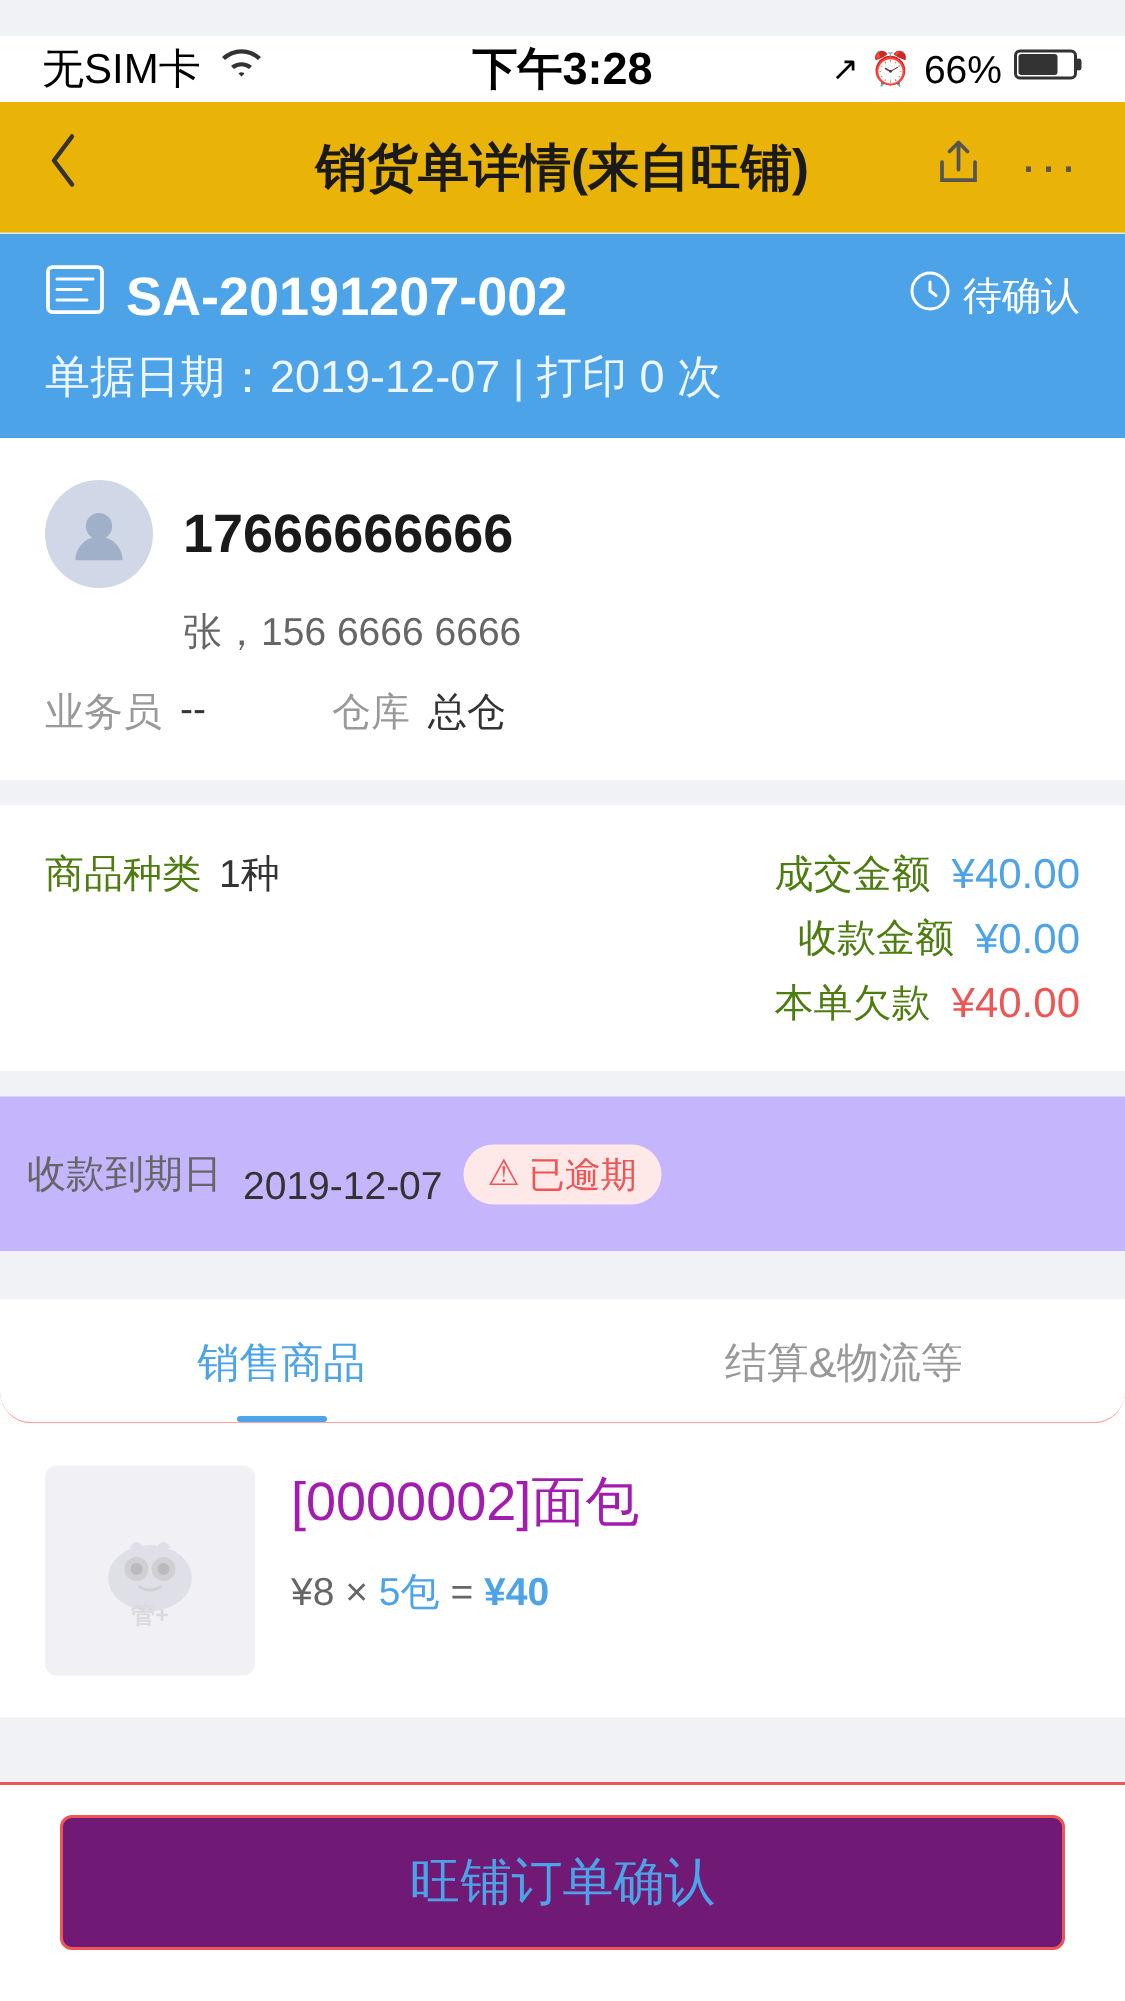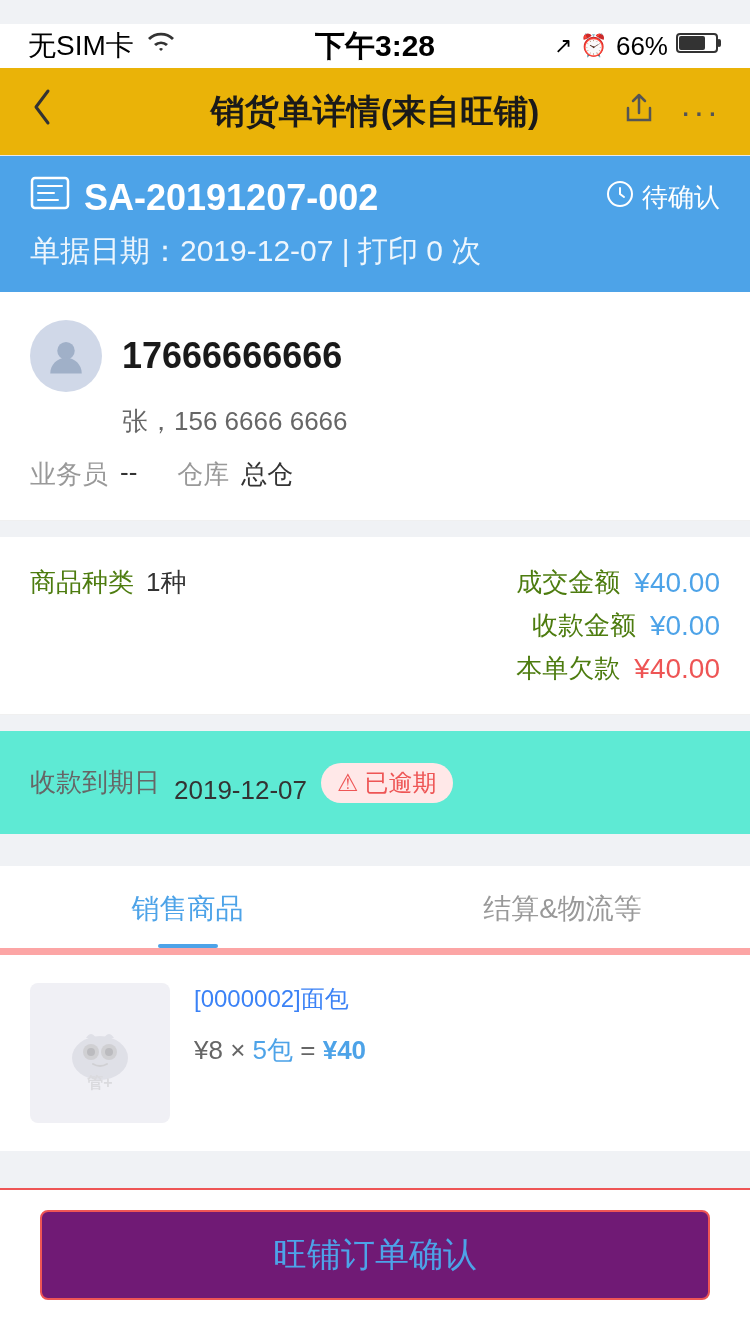--- a/index.html
+++ b/index.html
@@ -141,21 +141,21 @@
       color: #1a1a1a;
     }
     .customer-name {
       font-size: 26px;
       color: #666;
       margin-bottom: 18px;
       padding-left: 92px;
     }
     .customer-meta {
       display: flex;
-      gap: 40px;
+      gap: 84px;
       font-size: 26px;
       color: #666;
       padding-left: 0;
     }
     .meta-item {
       display: flex;
       gap: 12px;
     }
     .meta-label {
       color: #999;
@@ -202,22 +202,22 @@
       color: #4da3e8;
       font-size: 28px;
     }
     .amount-red {
       color: #e55;
       font-size: 28px;
     }
 
     
     .due-section {
-      background: #5eead4;
-      padding: 28px 30px;
+      background: #c4b5fd;
+      padding: 28px 18px;
       margin-bottom: 16px;
       font-size: 26px;
       color: #666;
       display: flex;
       align-items: center;
       gap: 14px;
     }
     .overdue-badge {
       background: #ffe8e8;
       color: #e55;
@@ -229,21 +229,22 @@
       gap: 6px;
     }
 
     
     .tabs-section {
       background: #fff;
       margin-bottom: 0;
     }
     .tabs-row {
       display: flex;
-      border-bottom: 7px solid #fca5a5;
+      border-bottom: 1px solid #fca5a5;
+      border-radius: 21px;
     }
     .tab-item {
       flex: 1;
       text-align: center;
       padding: 24px 0 20px;
       font-size: 28px;
       color: #999;
       position: relative;
       cursor: pointer;
     }
@@ -277,22 +278,22 @@
       border-radius: 8px;
       flex-shrink: 0;
       display: flex;
       align-items: center;
       justify-content: center;
     }
     .product-info {
       flex: 1;
     }
     .product-name {
-      font-size: 24px;
-      color: #3b82f6;
+      font-size: 36px;
+      color: #a21caf;
       font-weight: 500;
       margin-bottom: 18px;
     }
     .product-price {
       font-size: 26px;
       color: #666;
     }
     .product-price .qty {
       color: #4da3e8;
     }

